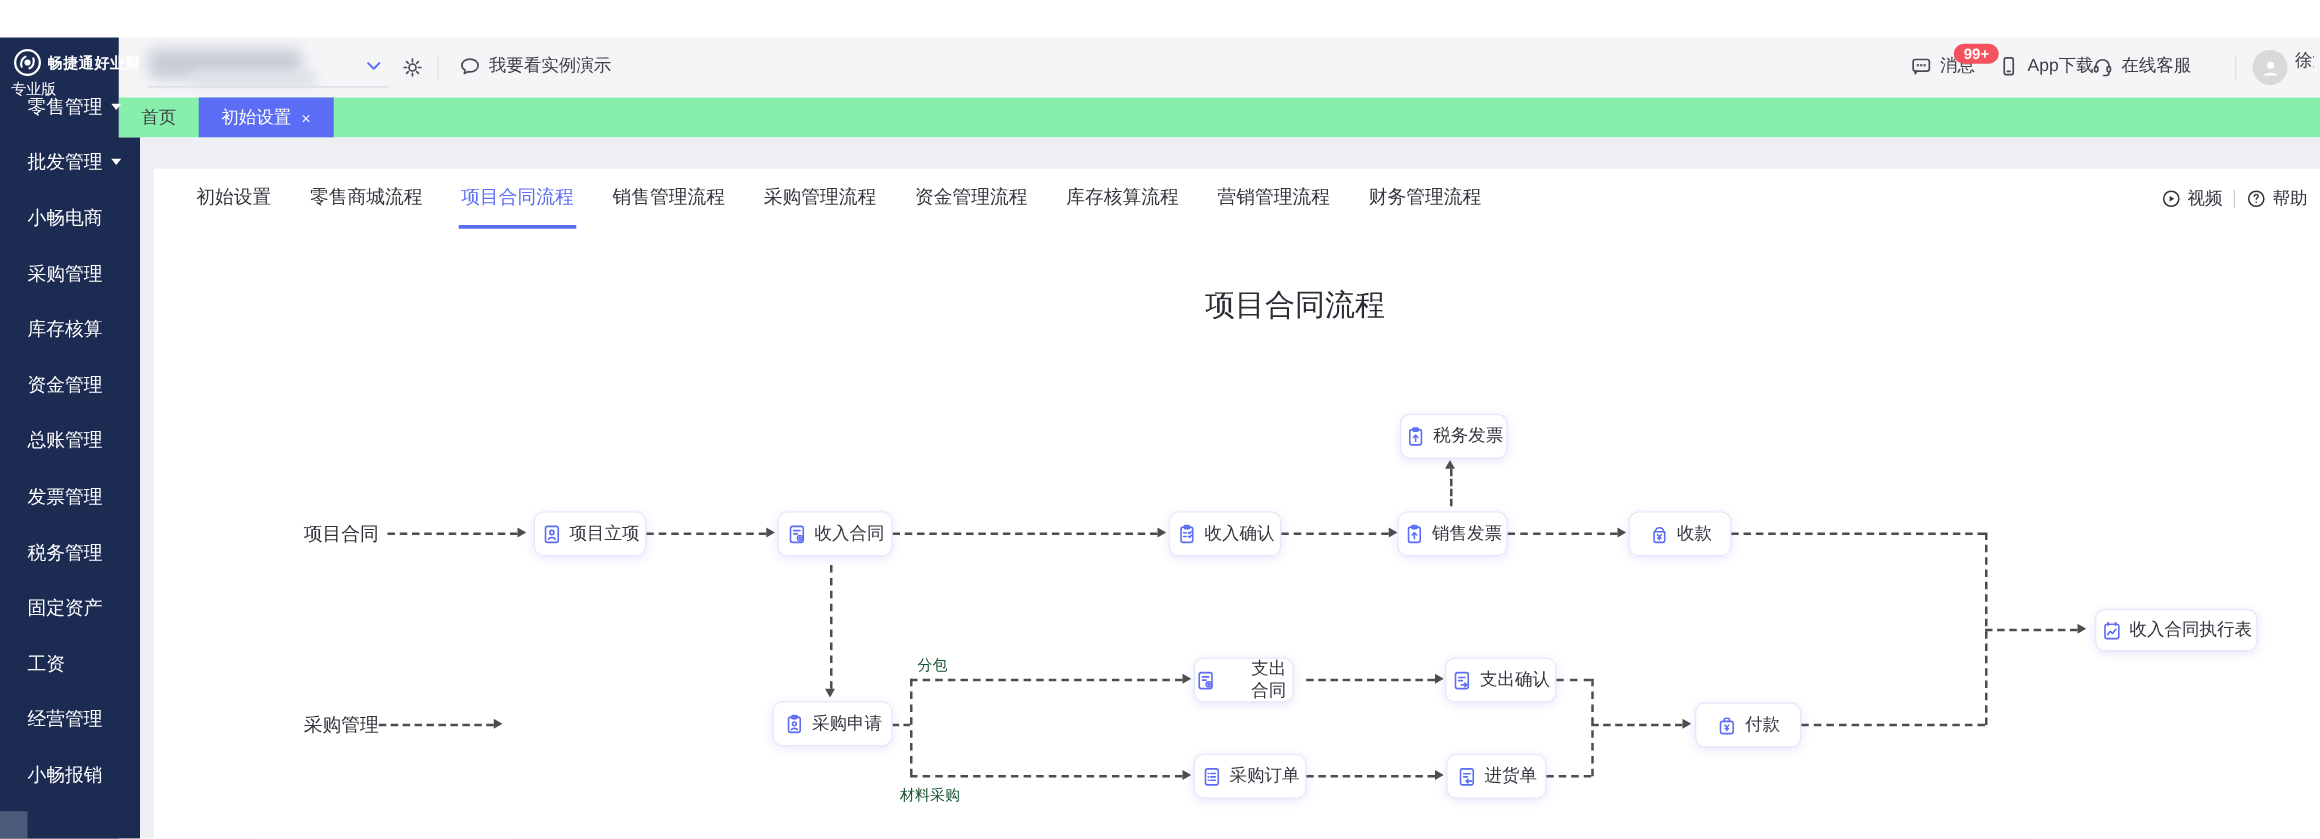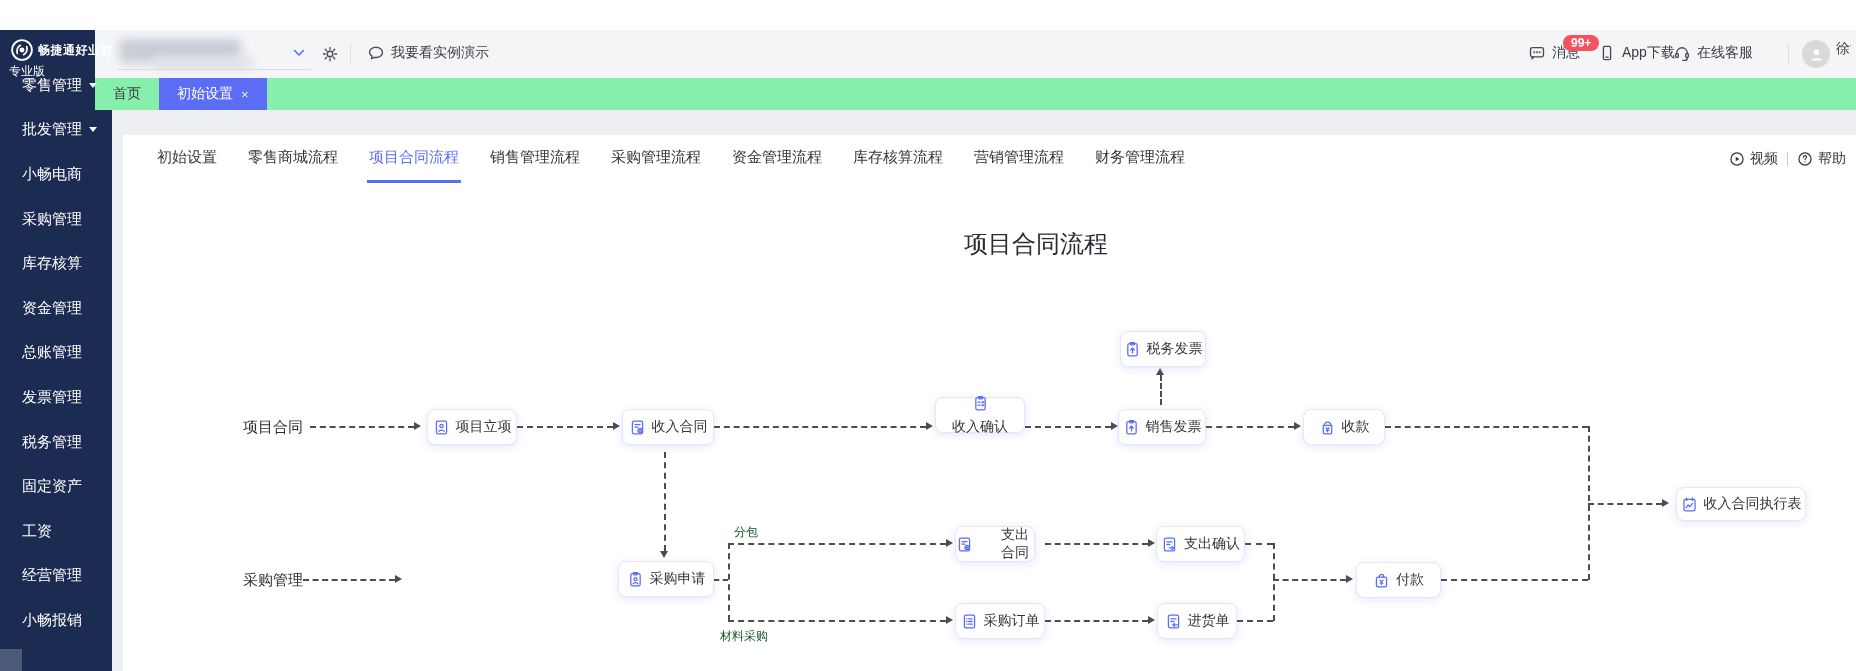--- a/index.html
+++ b/index.html
@@ -388,21 +388,21 @@
           <use href="#ic-doc-user"></use>
         </svg>
         <span>项目立项</span>
       </div>
     <div class="node" style="left:622px; top:409px; width:92px;">
         <svg class="nicon">
           <use href="#ic-doc-gear"></use>
         </svg>
         <span>收入合同</span>
       </div>
-    <div class="node" style="left:935px; top:397px; width:90px;flex-direction:column;">
+    <div class="node" style="left:935px; top:409px; width:90px;">
         <svg class="nicon">
           <use href="#ic-clip-check"></use>
         </svg>
         <span>收入确认</span>
       </div>
     <div class="node" style="left:1120px; top:331px; width:86px;">
         <svg class="nicon">
           <use href="#ic-invoice-up"></use>
         </svg>
         <span>税务发票</span>

